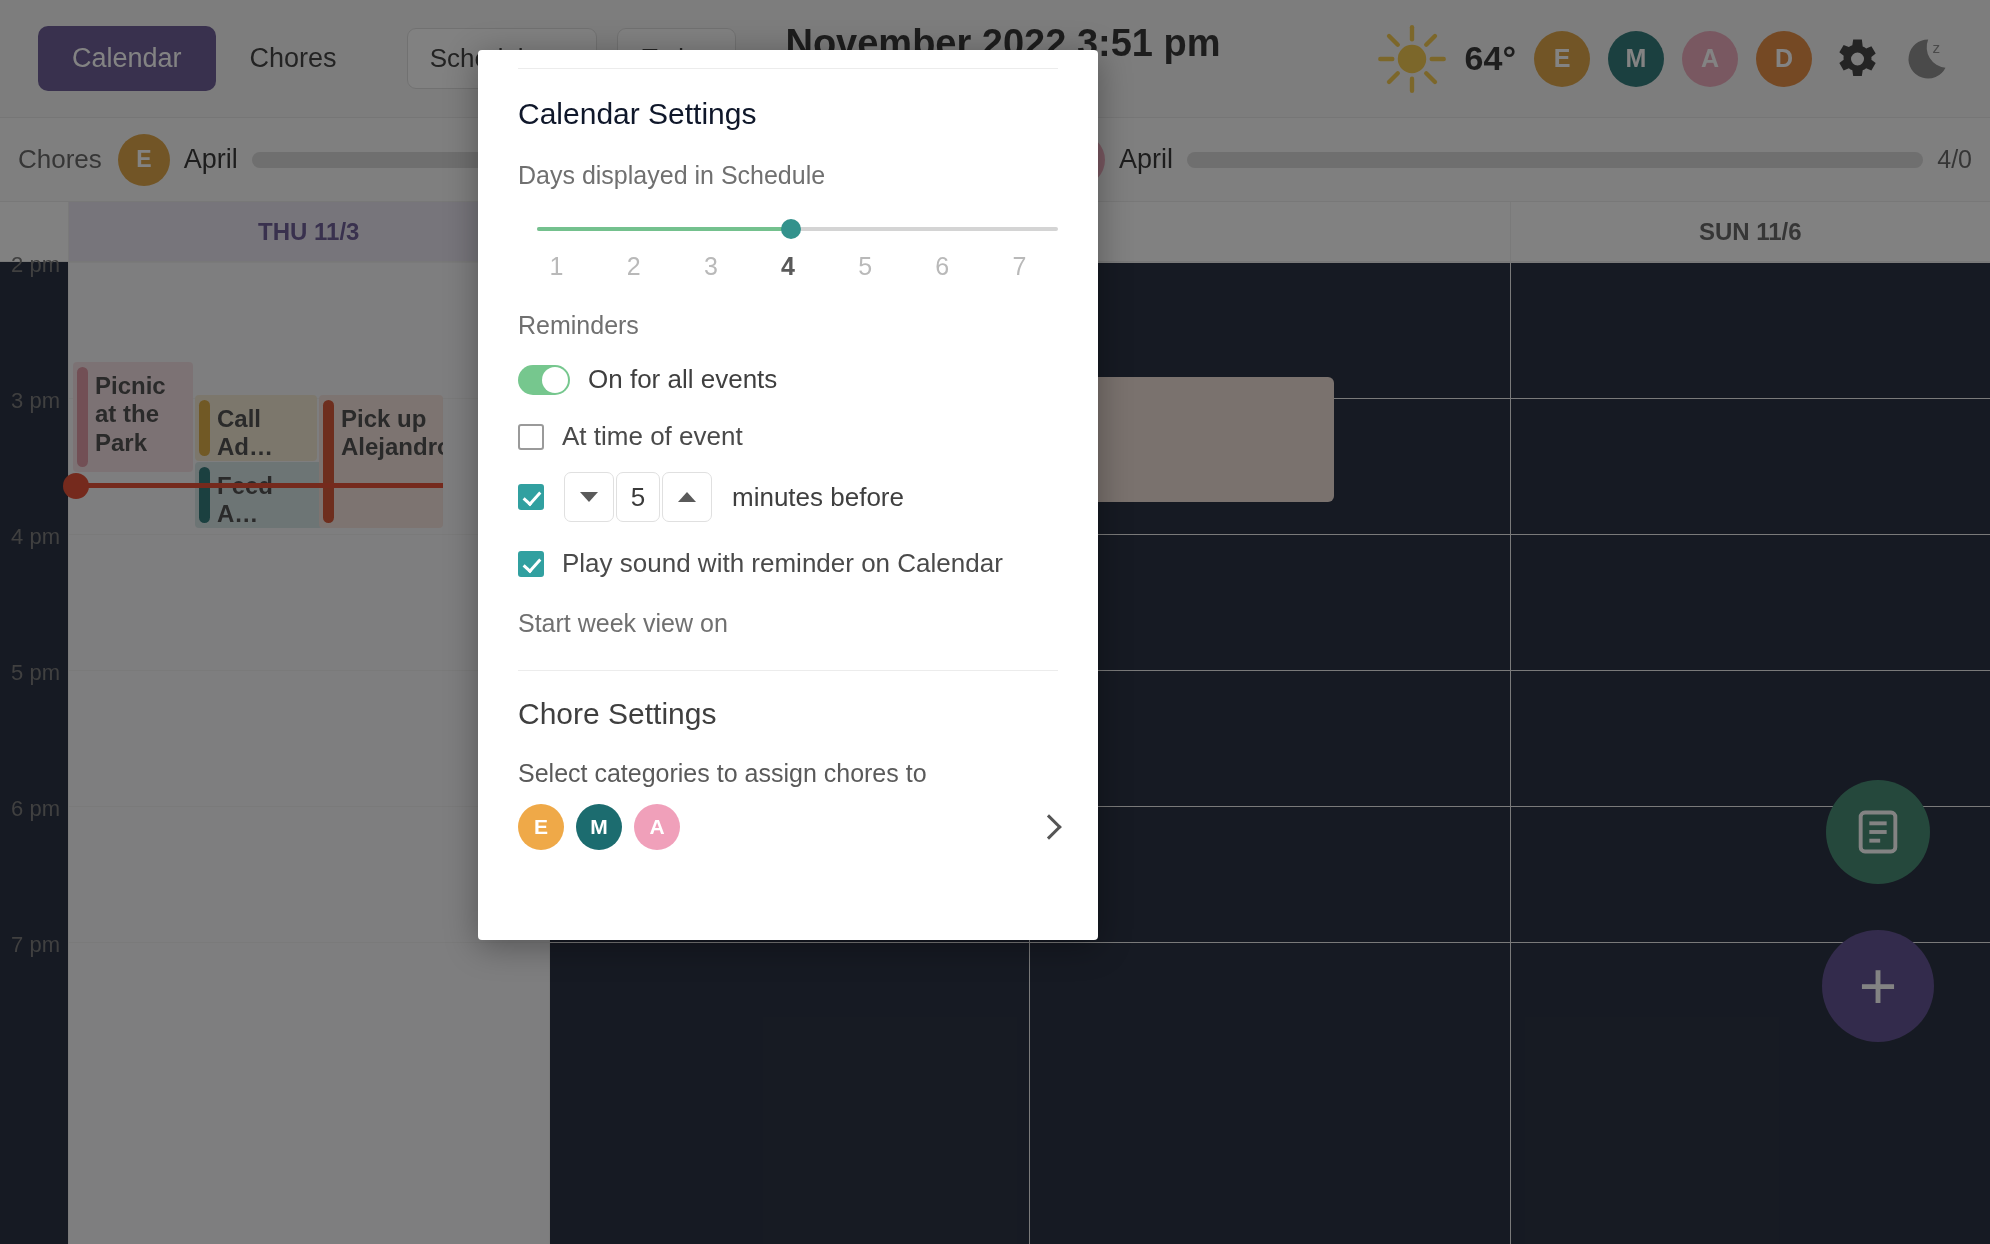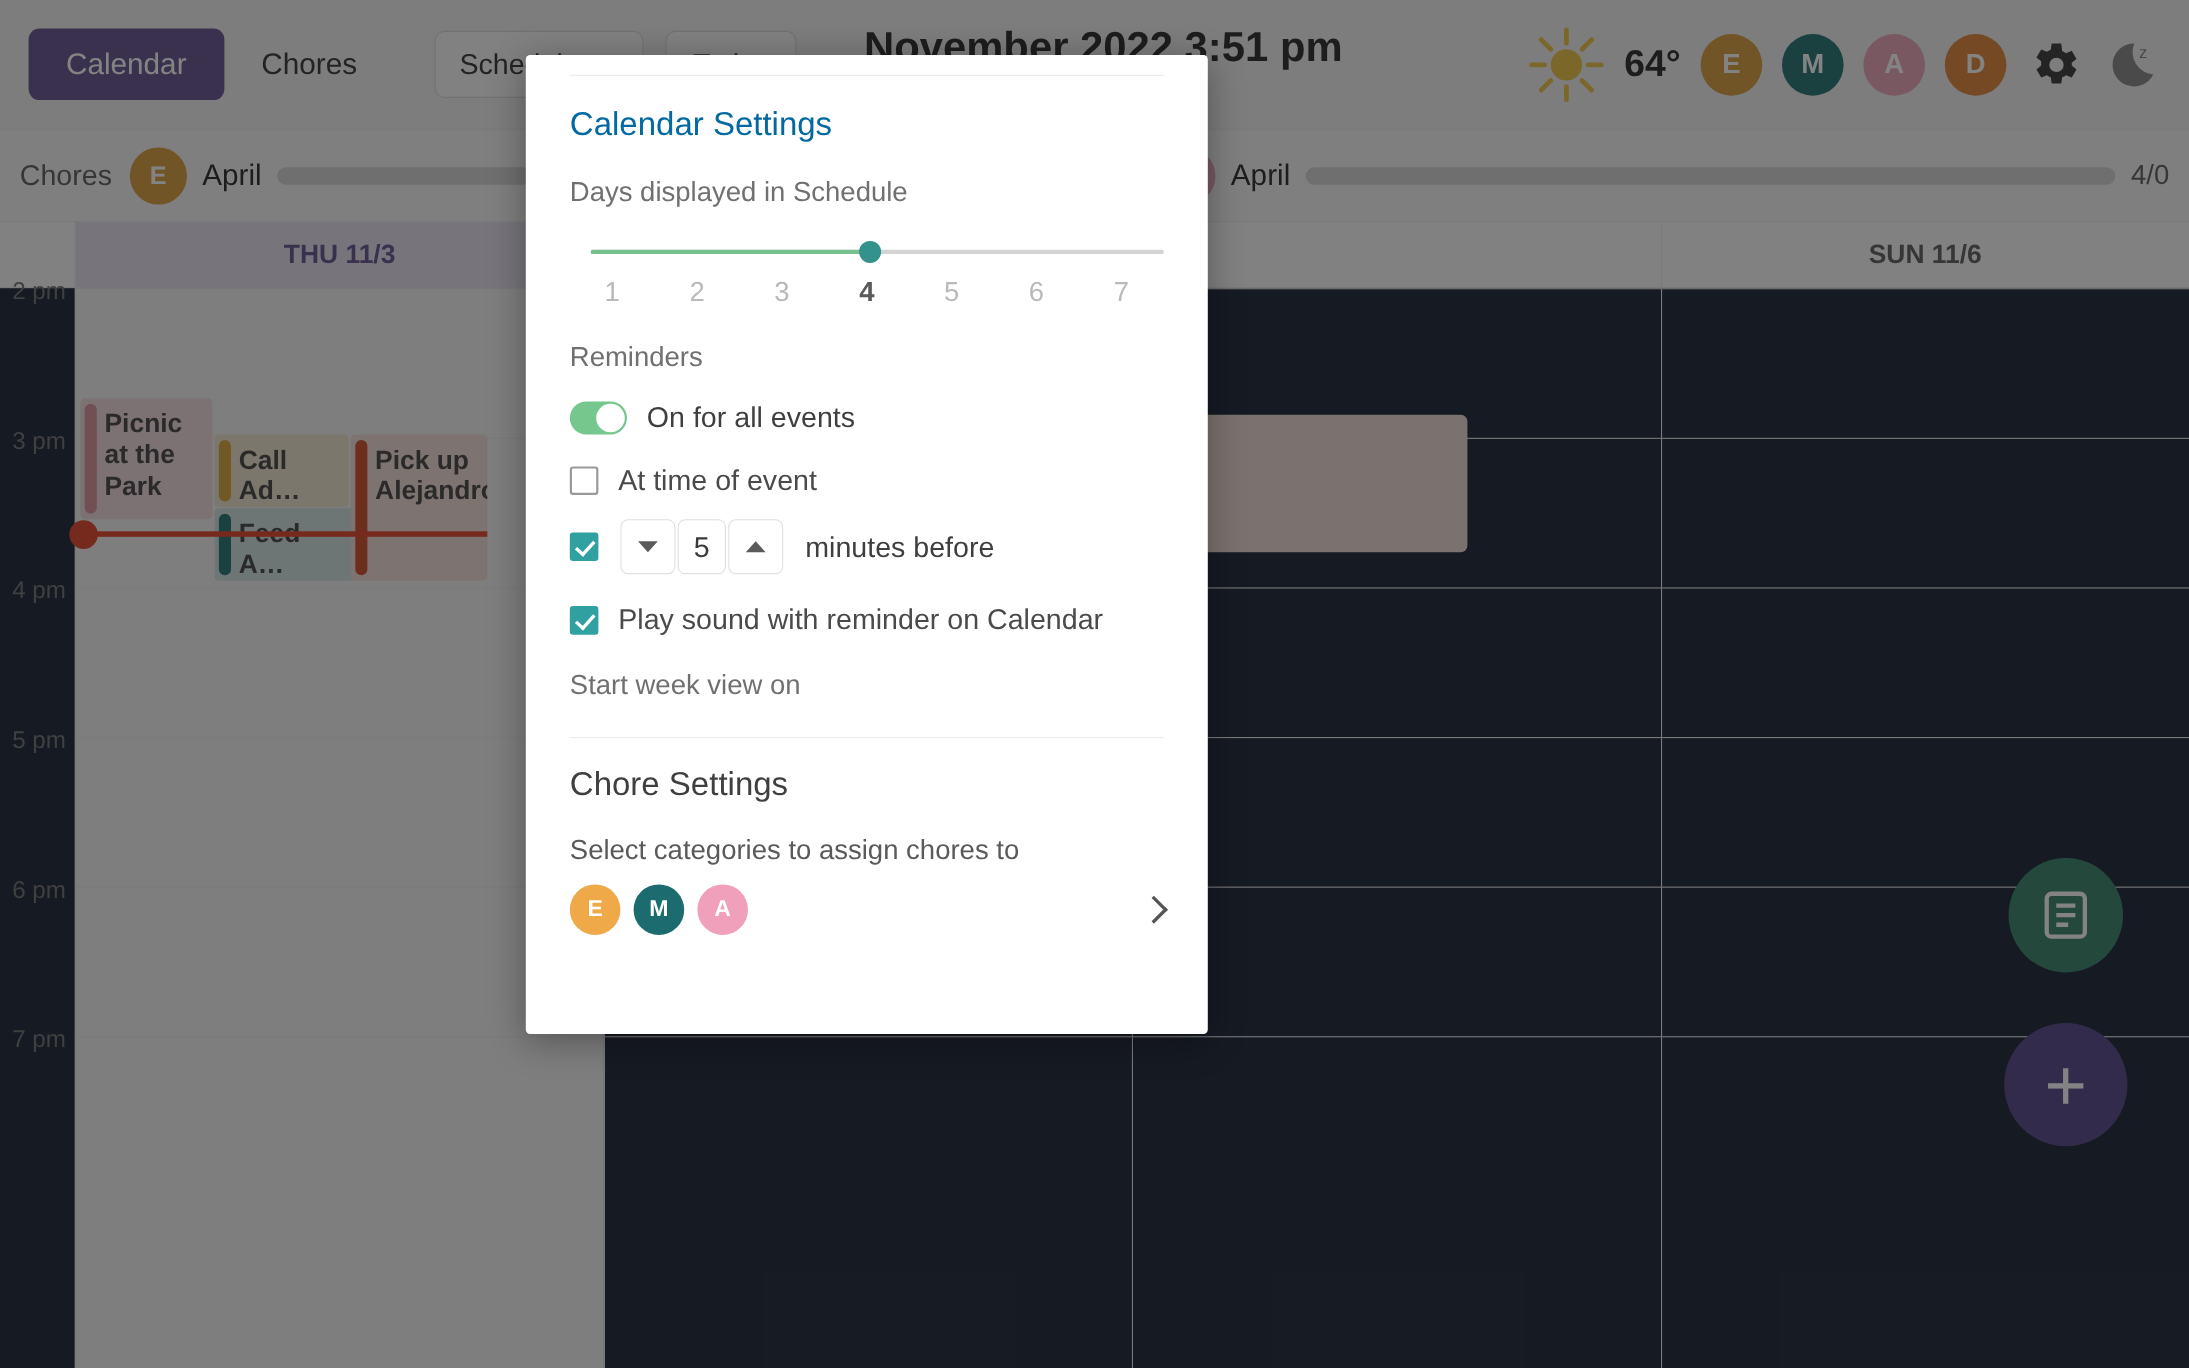--- a/index.html
+++ b/index.html
@@ -14,21 +14,21 @@
   
   #app-root {
     position: absolute; inset: 0;
     background: #ffffff;
   }
 
   .topbar {
     position: absolute; top: 0; left: 0; right: 0; height: 118px;
     background: #f2f2f2;
     display: flex; align-items: center;
-    padding: 0 26px;
+    padding: 0 38px;
     border-bottom: 1px solid #e2e2e2;
   }
   .seg-group { display: flex; align-items: center; gap: 0; }
   .seg-btn {
     font-size: 27px; color: #2b2b2b;
     padding: 17px 34px; border-radius: 10px;
     background: transparent; border: none;
     white-space: nowrap;
   }
   .seg-btn.active { background: #5b4a8a; color: #ffffff; }
@@ -126,21 +126,21 @@
     position: absolute;
     left: 478px; top: 50px;
     width: 620px; height: 890px;
     background: #ffffff;
     border-radius: 4px;
     box-shadow: 0 6px 34px rgba(0,0,0,0.33);
     padding: 0 40px;
     overflow: hidden;
   }
   .modal-toprule { height: 1px; background: #ececec; margin-top: 18px; }
-  .m-title { font-size: 30px; color: #0369a1; margin-top: 28px; }
+  .m-title { font-size: 30px; color: #0f172a; margin-top: 28px; }
   .m-sub { font-size: 25px; color: #707070; margin-top: 30px; }
 
   
   .slider-wrap { margin-top: 28px; position: relative; height: 22px; }
   .slider-track { position: absolute; left: 19px; right: 0; top: 9px; height: 4px;
     background: #d4d4d4; border-radius: 2px; }
   .slider-fill { position: absolute; left: 19px; top: 9px; height: 4px;
     background: #74c18e; border-radius: 2px; width: 253px; }
   .slider-thumb { position: absolute; left: 263px; top: 1px;
     width: 20px; height: 20px; border-radius: 50%; background: #33928c; }

